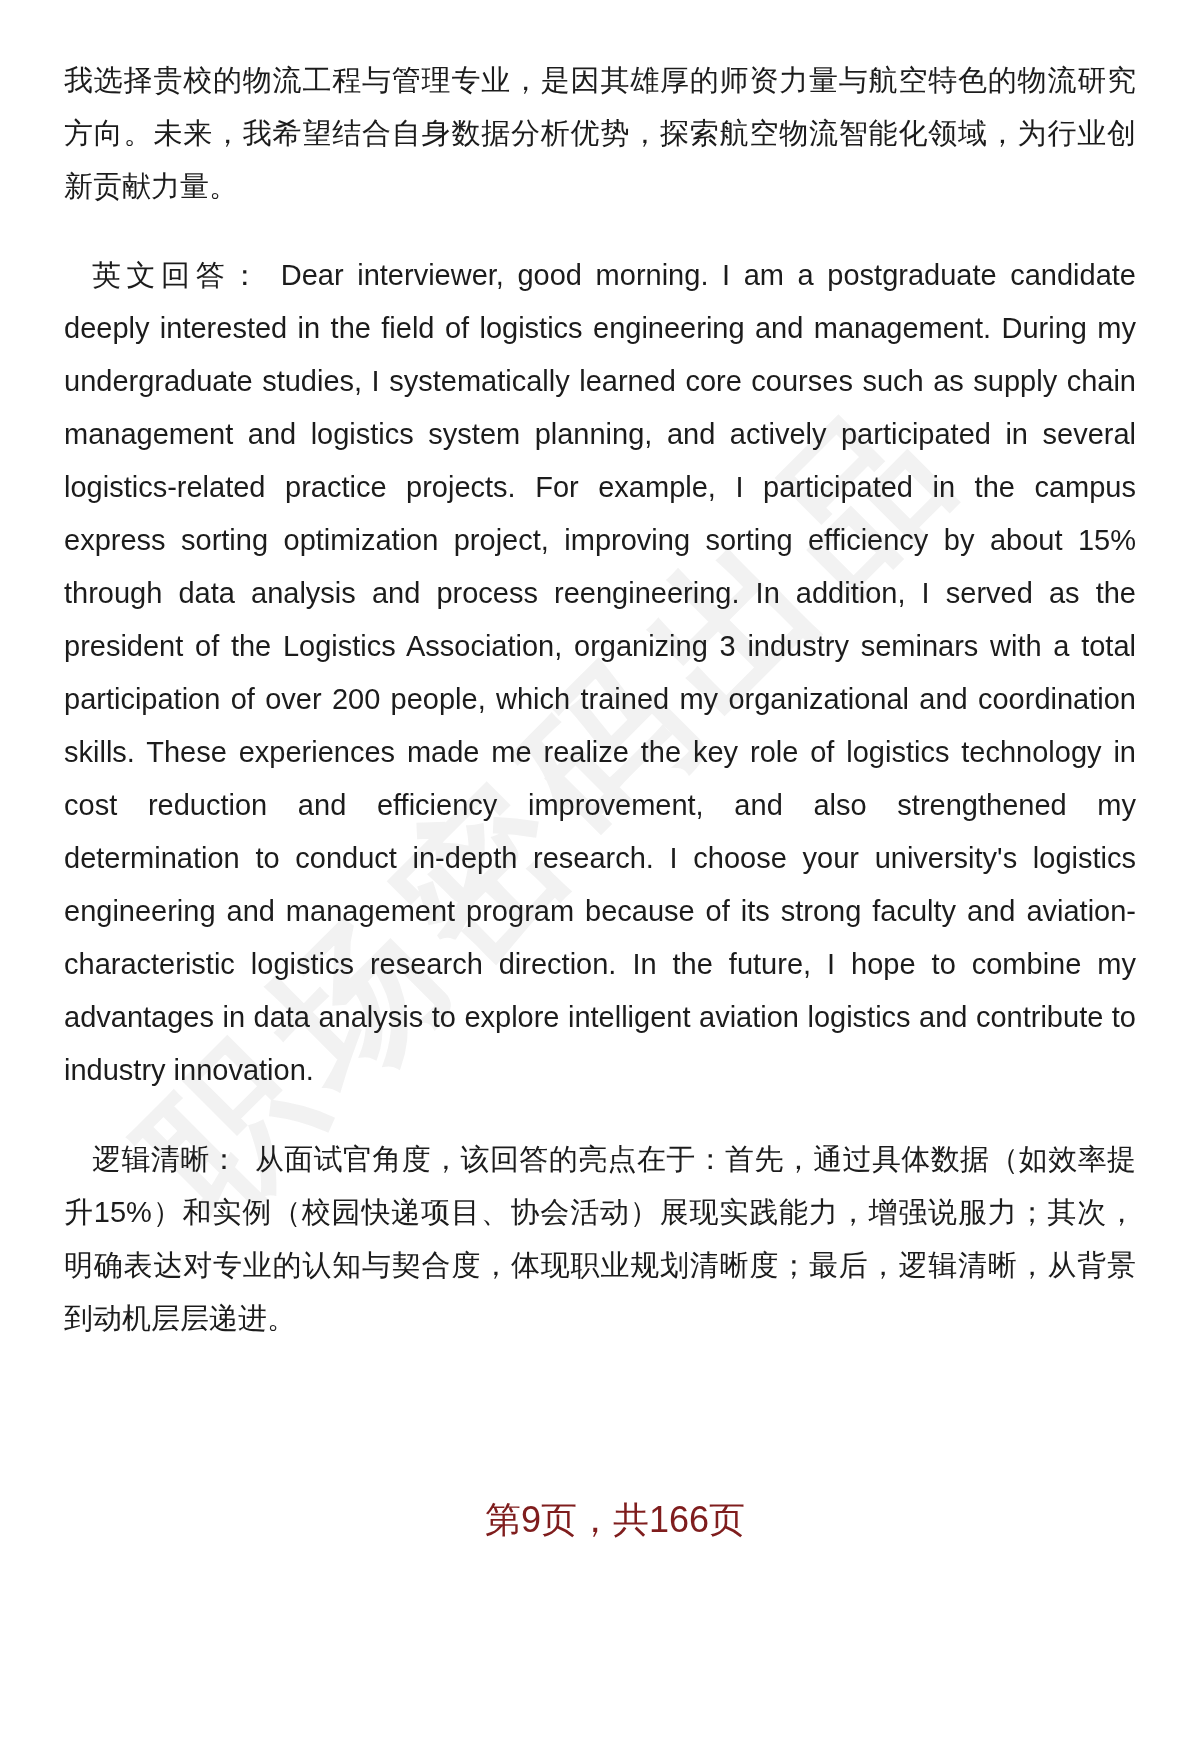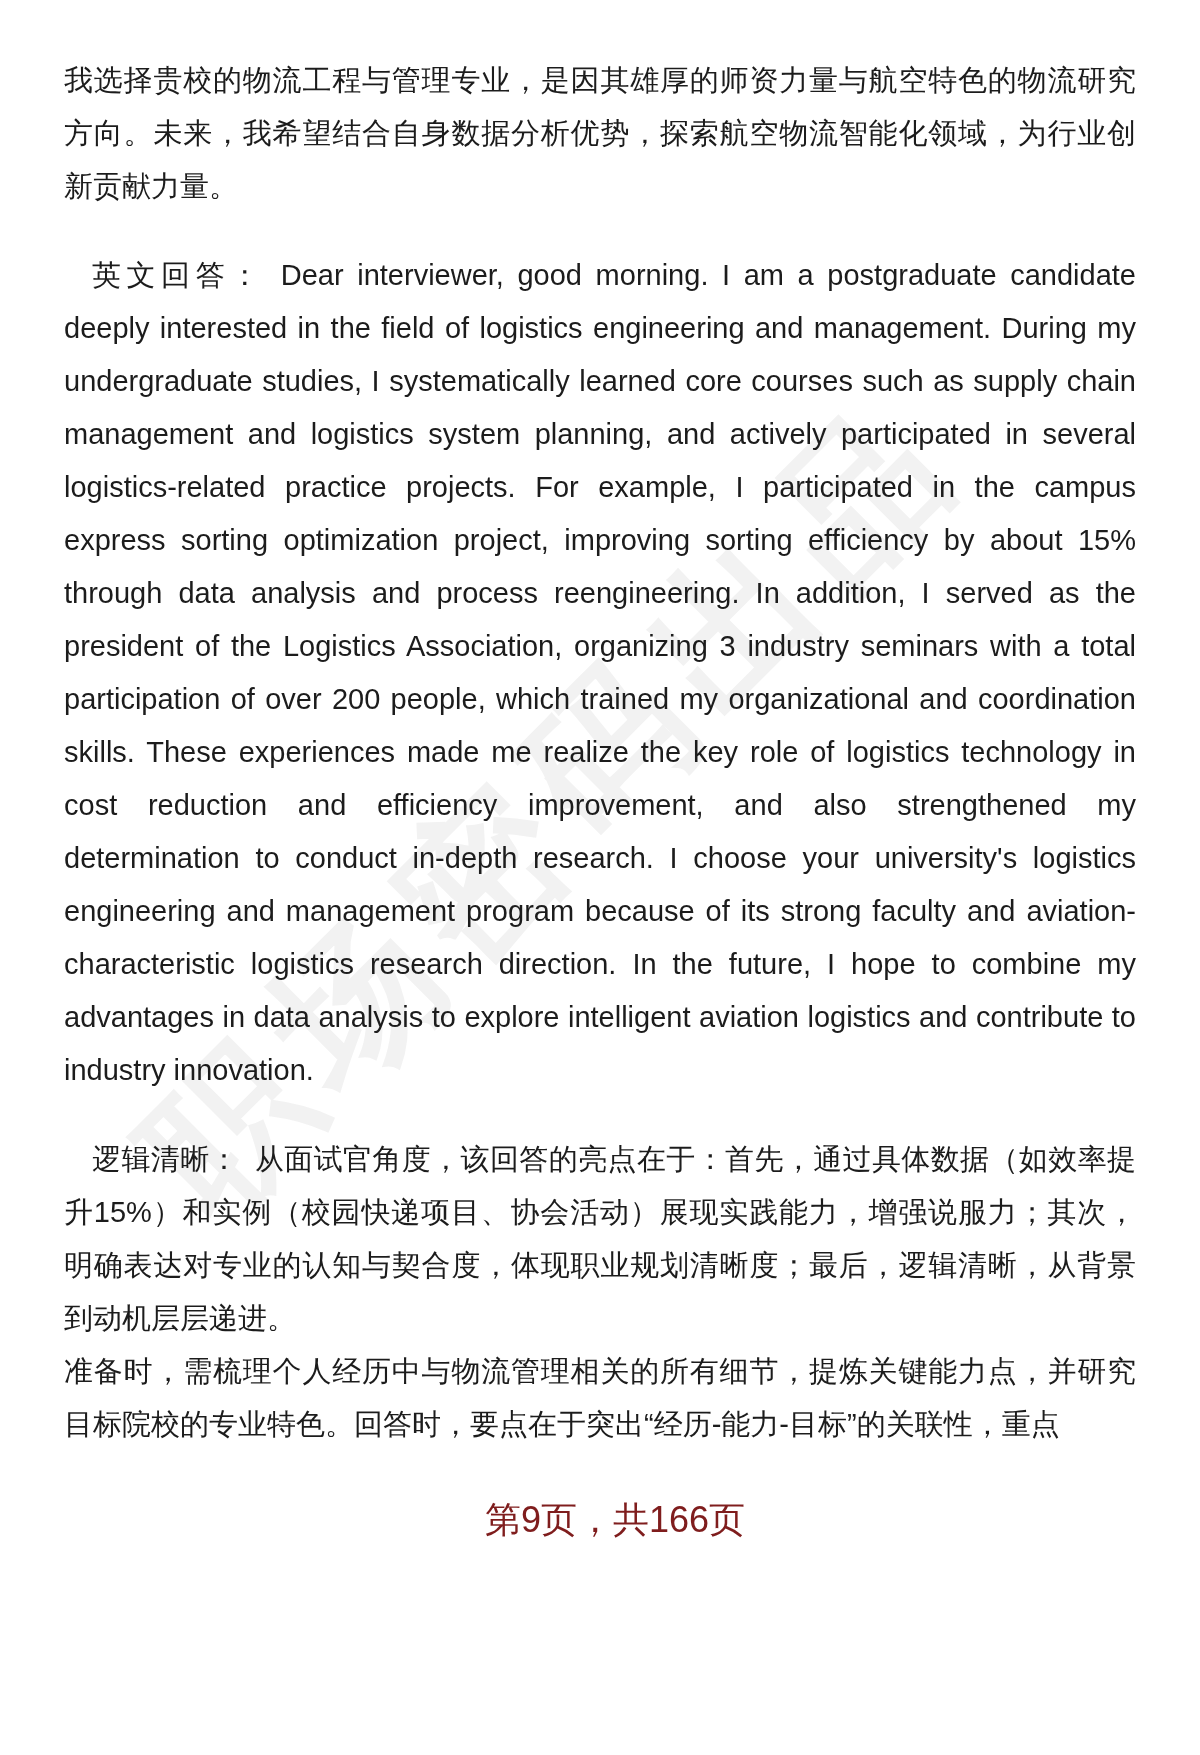--- a/index.html
+++ b/index.html
@@ -77,19 +77,18 @@
   <div class="watermark">职场密码出品</div>
 
   <div class="content">
 
     <p class="para"><span>我选择贵校的物流工程与管理专业，是因其雄厚的师资力量与航空特色的物流研究方向。未来，我希望结合自身数据分析优势，探索航空物流智能化领域，为行业创新贡献力量。</span></p>
 
     <p class="para"><span class="section-label">英文回答：</span><span>Dear interviewer, good morning. I am a postgraduate candidate deeply interested in the field of logistics engineering and management. During my undergraduate studies, I systematically learned core courses such as supply chain management and logistics system planning, and actively participated in several logistics-related practice projects. For example, I participated in the campus express sorting optimization project, improving sorting efficiency by about 15% through data analysis and process reengineering. In addition, I served as the president of the Logistics Association, organizing 3 industry seminars with a total participation of over 200 people, which trained my organizational and coordination skills. These experiences made me realize the key role of logistics technology in cost reduction and efficiency improvement, and also strengthened my determination to conduct in-depth research. I choose your university's logistics engineering and management program because of its strong faculty and aviation-characteristic logistics research direction. In the future, I hope to combine my advantages in data analysis to explore intelligent aviation logistics and contribute to industry innovation.</span></p>
 
     <p class="para tight"><span class="section-label">逻辑清晰：</span><span>从面试官角度，该回答的亮点在于：首先，通过具体数据（如效率提升15%）和实例（校园快递项目、协会活动）展现实践能力，增强说服力；其次，明确表达对专业的认知与契合度，体现职业规划清晰度；最后，逻辑清晰，从背景到动机层层递进。</span></p>
 
-    <p class="para tight"><span>准备时，需梳理个人经历中与物流管理相关的所有细节，提炼关键能力点，并研究目标院校的专业特色。回答时，要点在于突出“经历-能力-目标”的关联性，重点</span></p>
 
   </div>
 
   <div class="footer">第9页，共166页</div>
 
 </div>
 
 </body></html>

